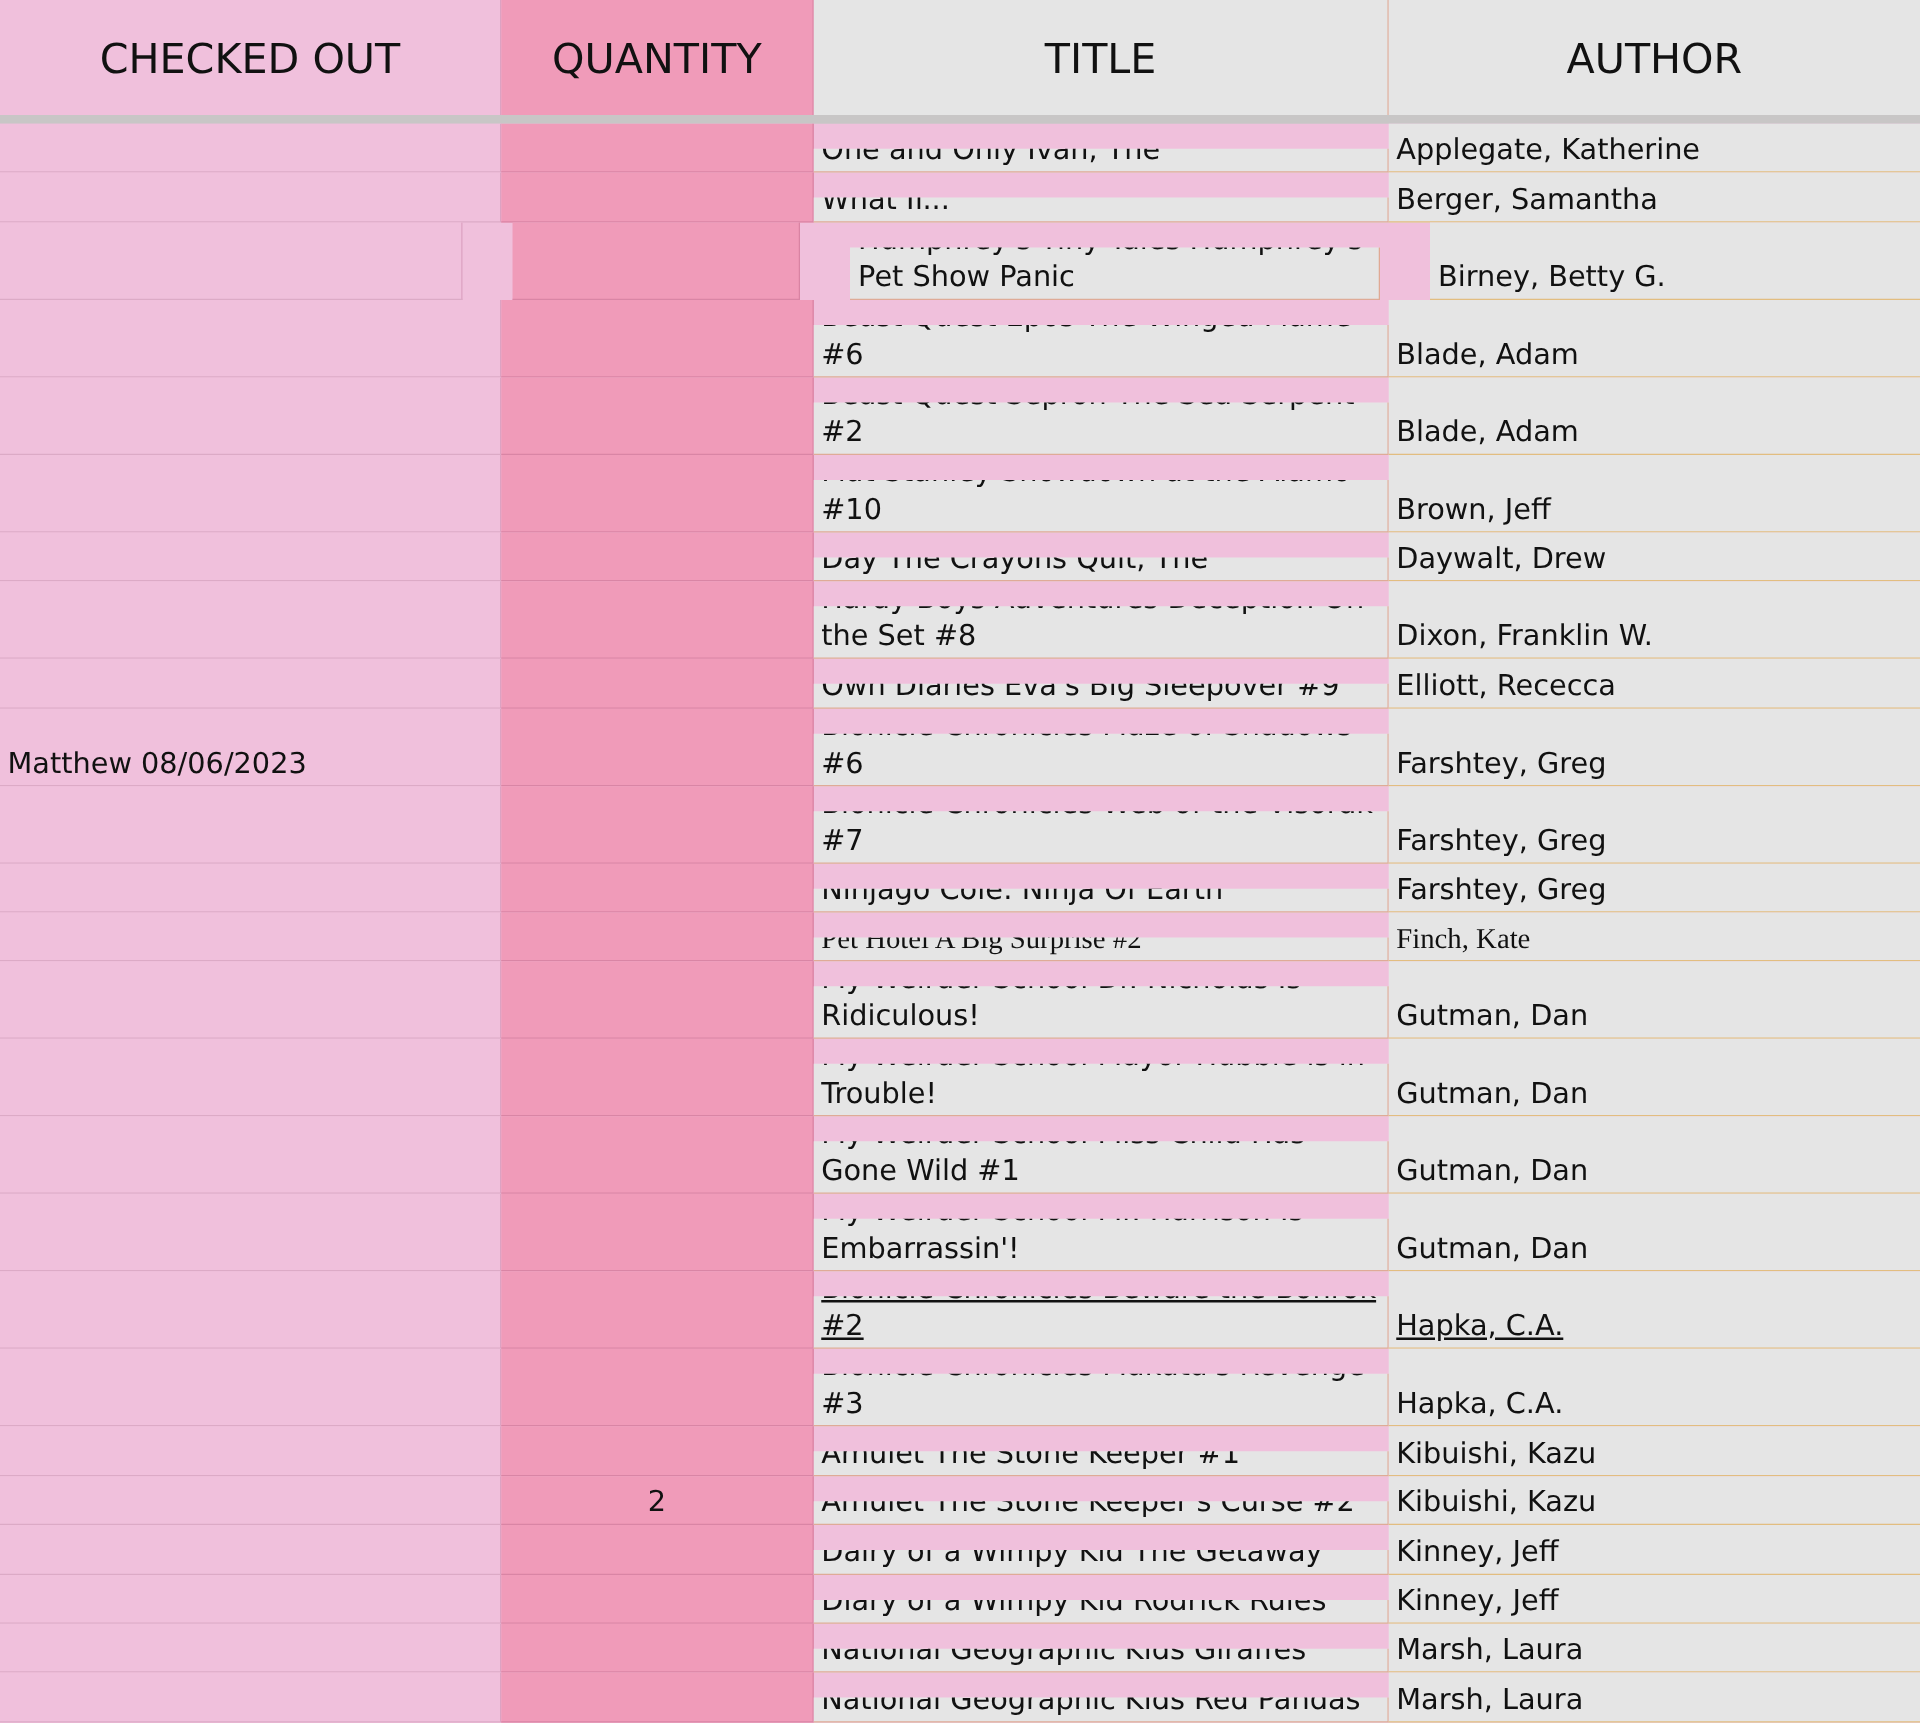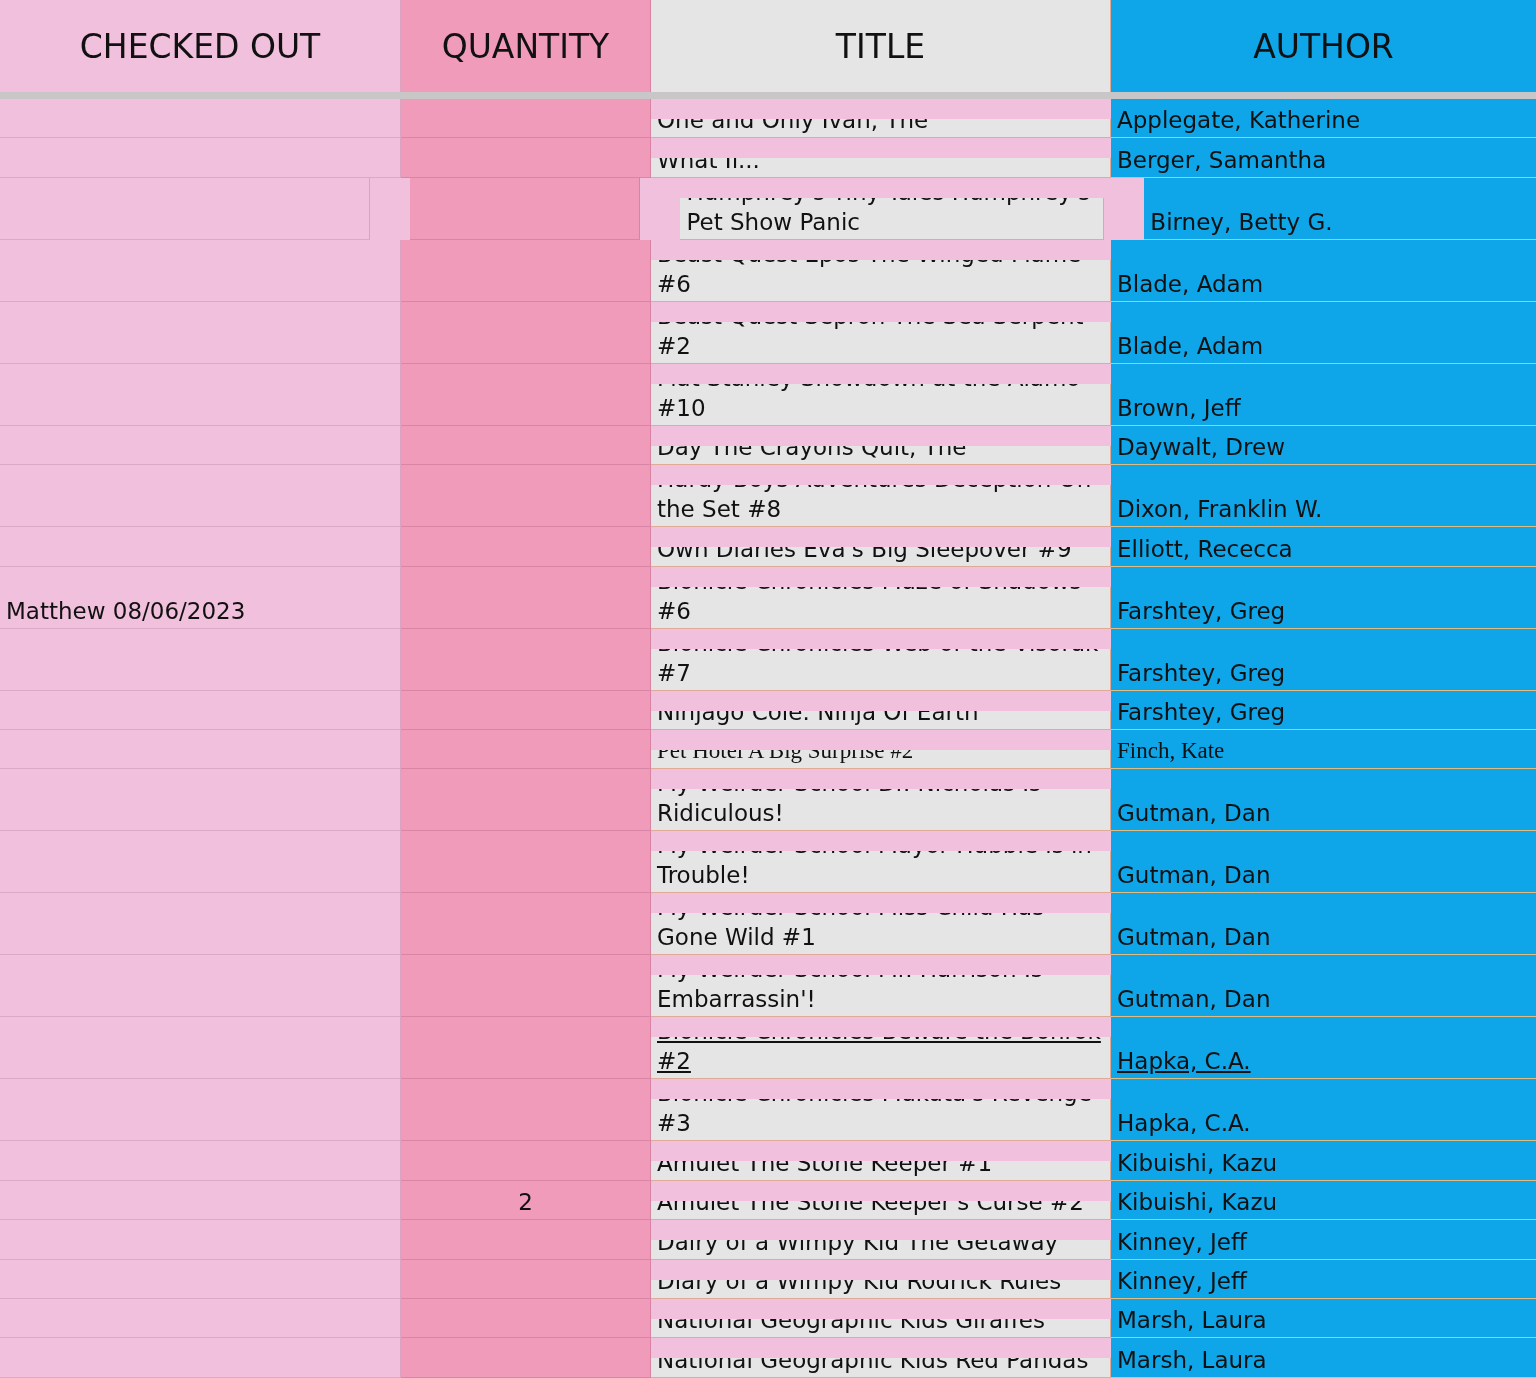--- a/index.html
+++ b/index.html
@@ -4,21 +4,21 @@
 <style>
   html, body { margin:0; padding:0; }
   body { width:1536px; height:1378px; overflow:hidden; background:#f0c0dc;
     font-family:"DejaVu Sans", sans-serif; color:#111; }
   .sheet { position:relative; width:1536px; }
   .hdr { display:flex; height:92px; }
   .hdr .h { display:flex; align-items:center; justify-content:center; font-size:33px; letter-spacing:0px; box-sizing:border-box; }
   .c1 { width:401px; background:#f0c0dc; border-right:1px solid #dca2c2; }
   .c2 { width:250px; background:#f09bb9; border-right:1px solid #d983a3; }
   .c3 { width:460px; background:#e5e5e5; border-right:1px solid #e0a994; }
-  .c4 { width:425px; background:#0ea5e9; }
+  .c4 { width:425px; background:#e5e5e5; }
   .gap { height:7px; background:#c8c6c6; }
   .row { display:flex; box-sizing:border-box; }
   .cell { box-sizing:border-box; border-bottom:1px solid; font-size:23px; line-height:30px; padding:0 6px 2px 6px; display:flex; align-items:flex-end; overflow:hidden; }
   .row .c1 { border-bottom-color:#dcaac6; }
   .row .c2 { border-bottom-color:#d985a5; justify-content:center; }
   .row .c3 { border-bottom-color:#dfab97;margin-top:20px; }
   .row .c4 { border-bottom-color:#e2bd80; }
   .title-txt { white-space:normal; }
 </style>
 </head>

